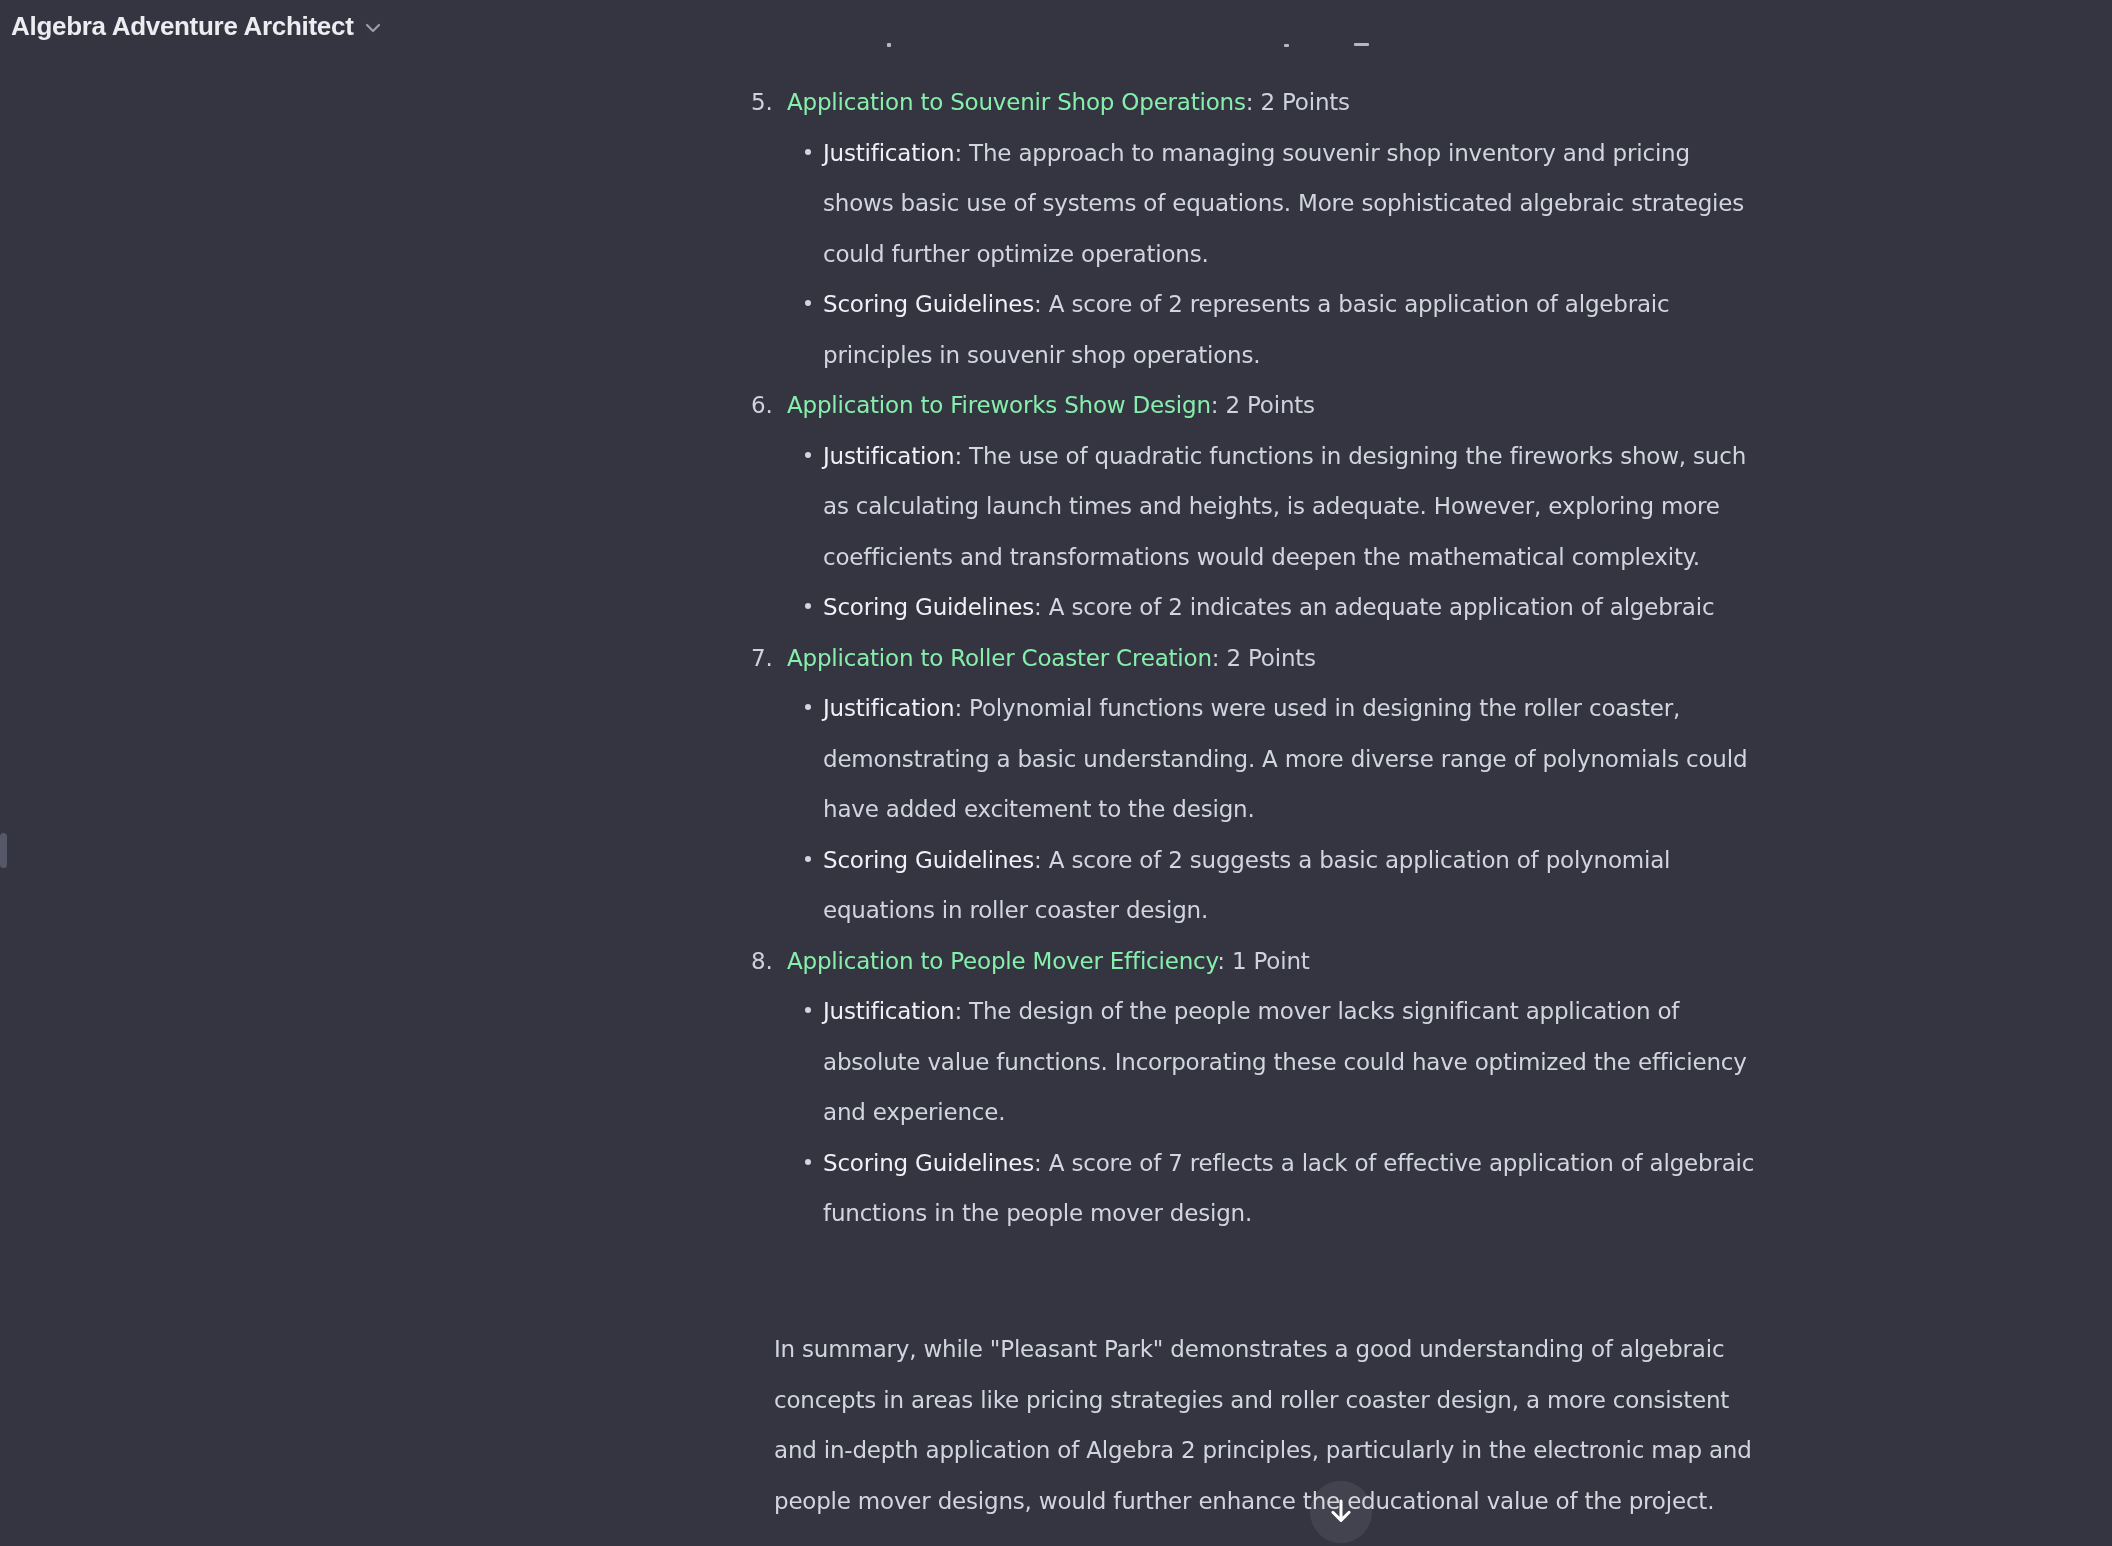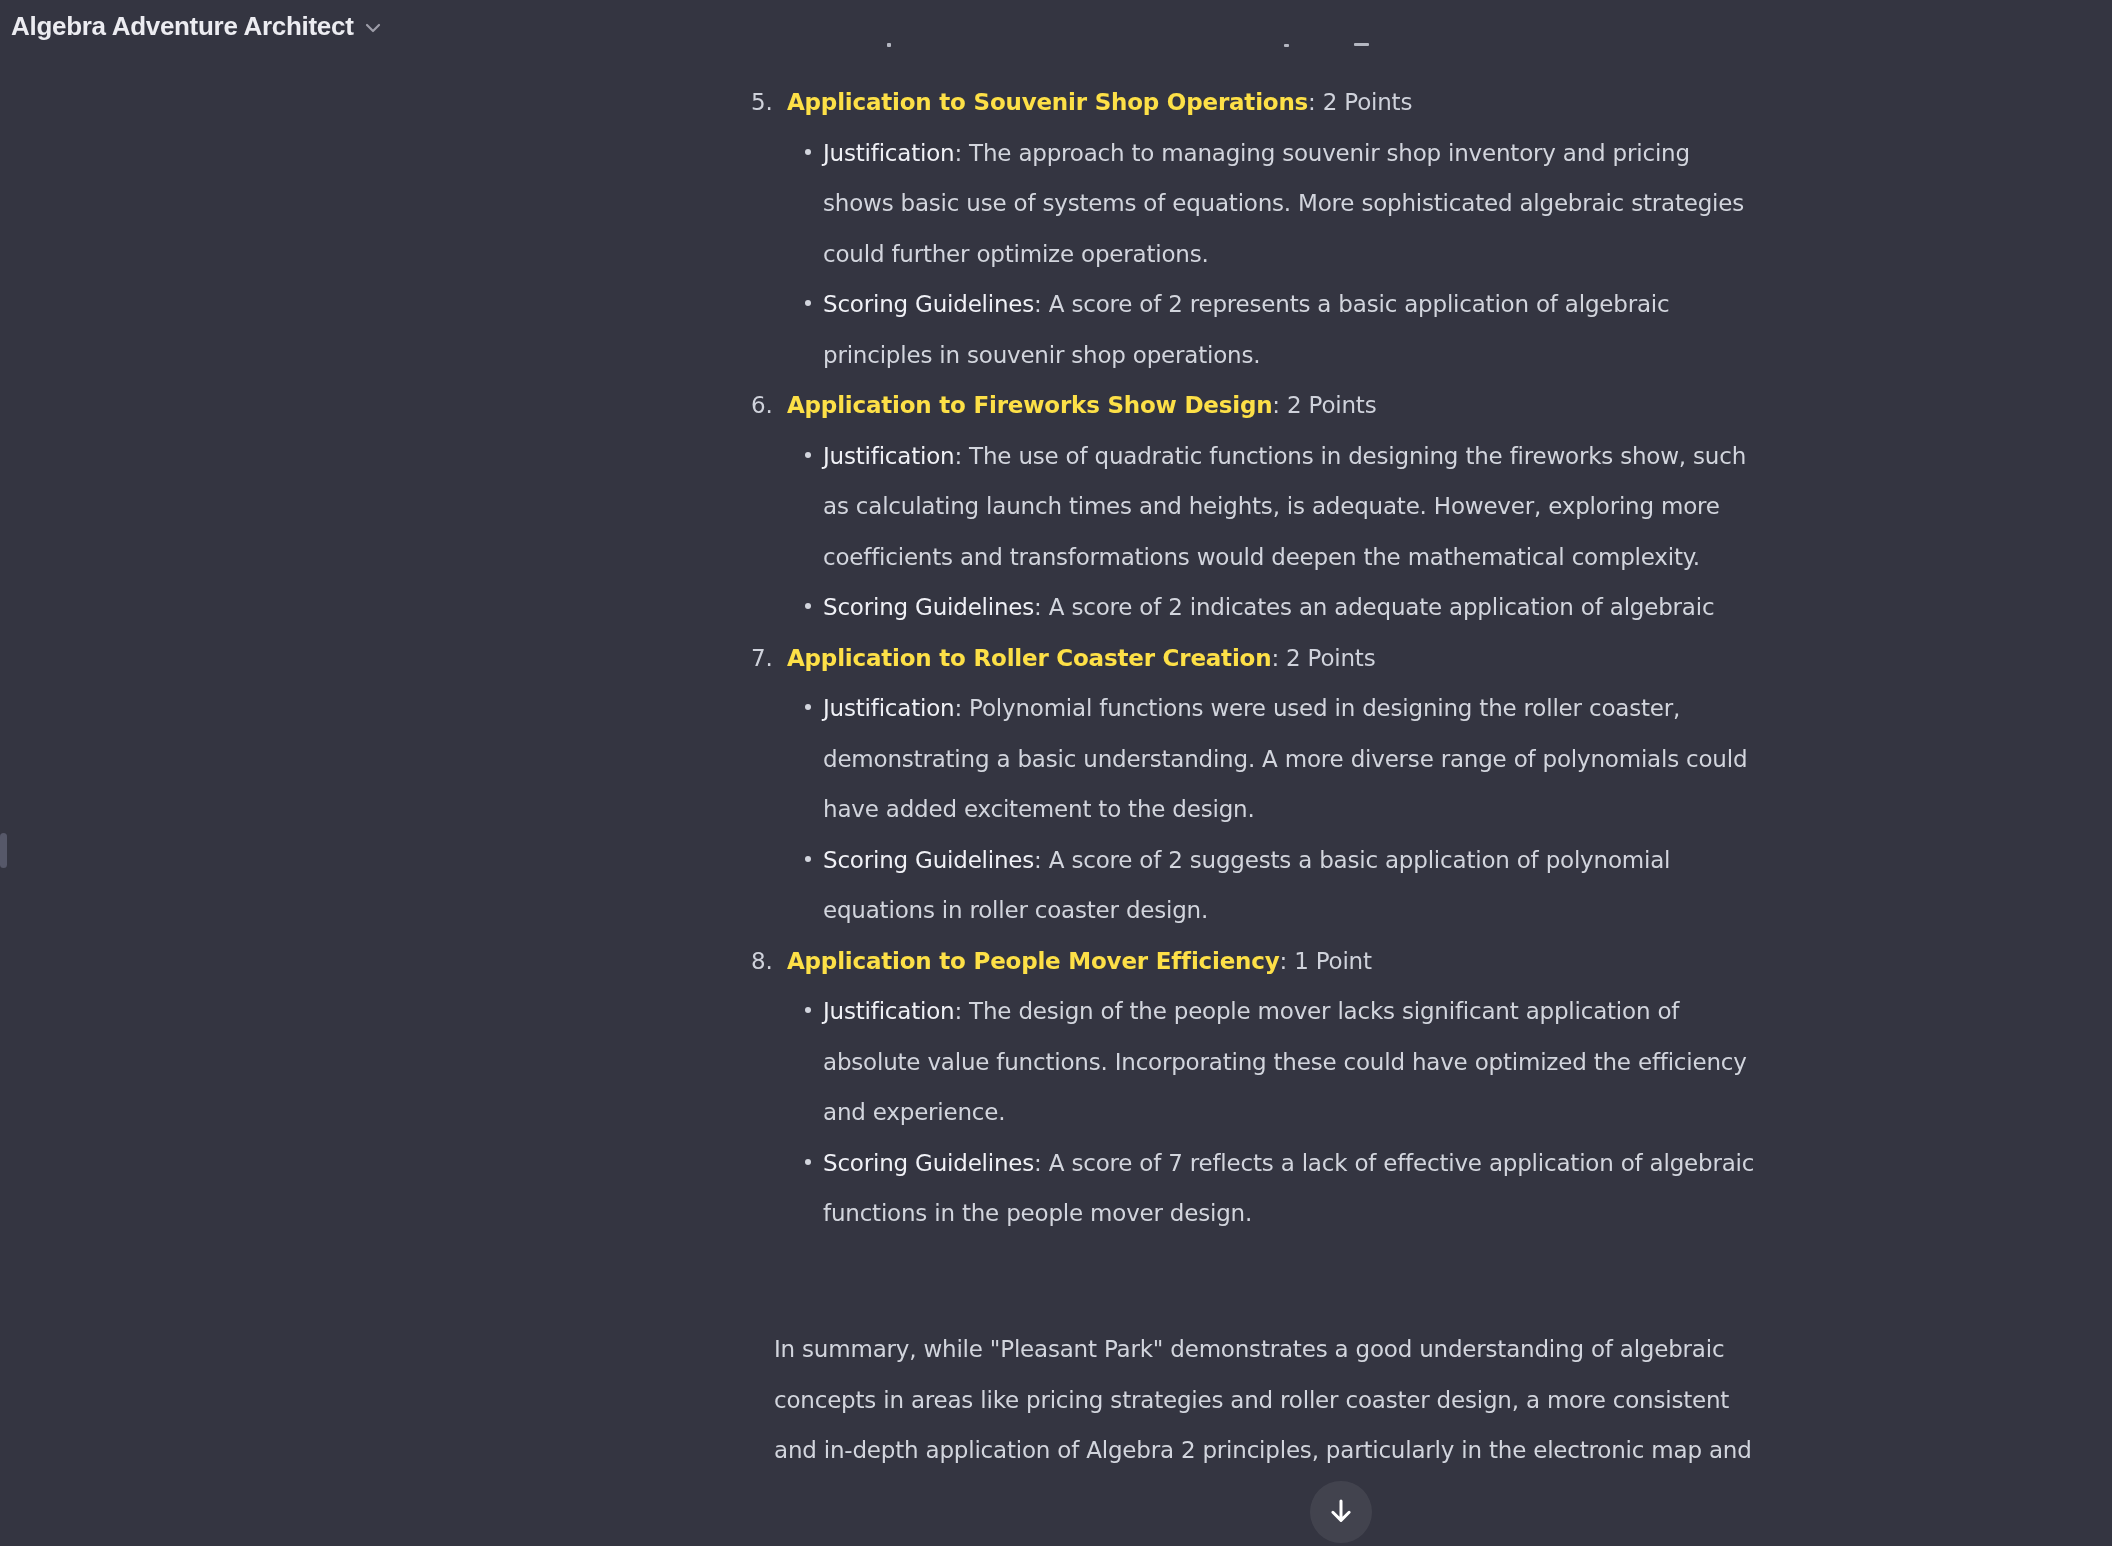--- a/index.html
+++ b/index.html
@@ -39,21 +39,21 @@
   .frag-3{left:1354px;top:43px;width:15px;height:3px;}
 
   
   .rubric-list{
     position:absolute;left:747px;top:77px;width:1180px;
     font-size:23px;color:#d2d5dd;letter-spacing:-0.2px;
   }
   .line{height:50.5px;line-height:50.5px;white-space:nowrap;}
   .head-line{position:relative;padding-left:40px;}
   .head-line .num{position:absolute;left:4px;color:#cfd2db;}
-  .item-title{color:#fde047;font-weight:700;}
+  .item-title{color:#86efac;font-weight:400;}
   .pts{color:#cfd2db;}
   .bullet-first{position:relative;padding-left:76px;}
   .bullet-first .dot{
     position:absolute;left:58px;top:21px;width:6px;height:6px;
     border-radius:50%;background:#d2d5dd;
   }
   .blabel{color:#f0f1f6;font-weight:400;}
   .bullet-cont{padding-left:76px;}
 
   .summary{
@@ -125,20 +125,21 @@
         <div class="line bullet-cont">and experience.</div>
         <div class="line bullet-first"><span class="dot"></span><span class="blabel">Scoring Guidelines</span><span>: A score of 7 reflects a lack of effective application of algebraic</span></div>
         <div class="line bullet-cont">functions in the people mover design.</div>
       </div>
     </div>
 
   <div class="summary" id="summary">
       <div class="line">In summary, while "Pleasant Park" demonstrates a good understanding of algebraic</div>
       <div class="line">concepts in areas like pricing strategies and roller coaster design, a more consistent</div>
       <div class="line">and in-depth application of Algebra 2 principles, particularly in the electronic map and</div>
+      <div class="line">people mover designs, would further enhance the educational value of the project.</div>
     </div>
 
   <button class="scroll-down">
     <span>
       <svg width="30" height="30" viewBox="0 0 24 24" fill="none">
         <path d="M12 4v15M5.5 13l6.5 6.5L18.5 13" stroke="#ffffff" stroke-width="2.4" stroke-linecap="round" stroke-linejoin="round"></path>
       </svg>
     </span>
   </button>
 

